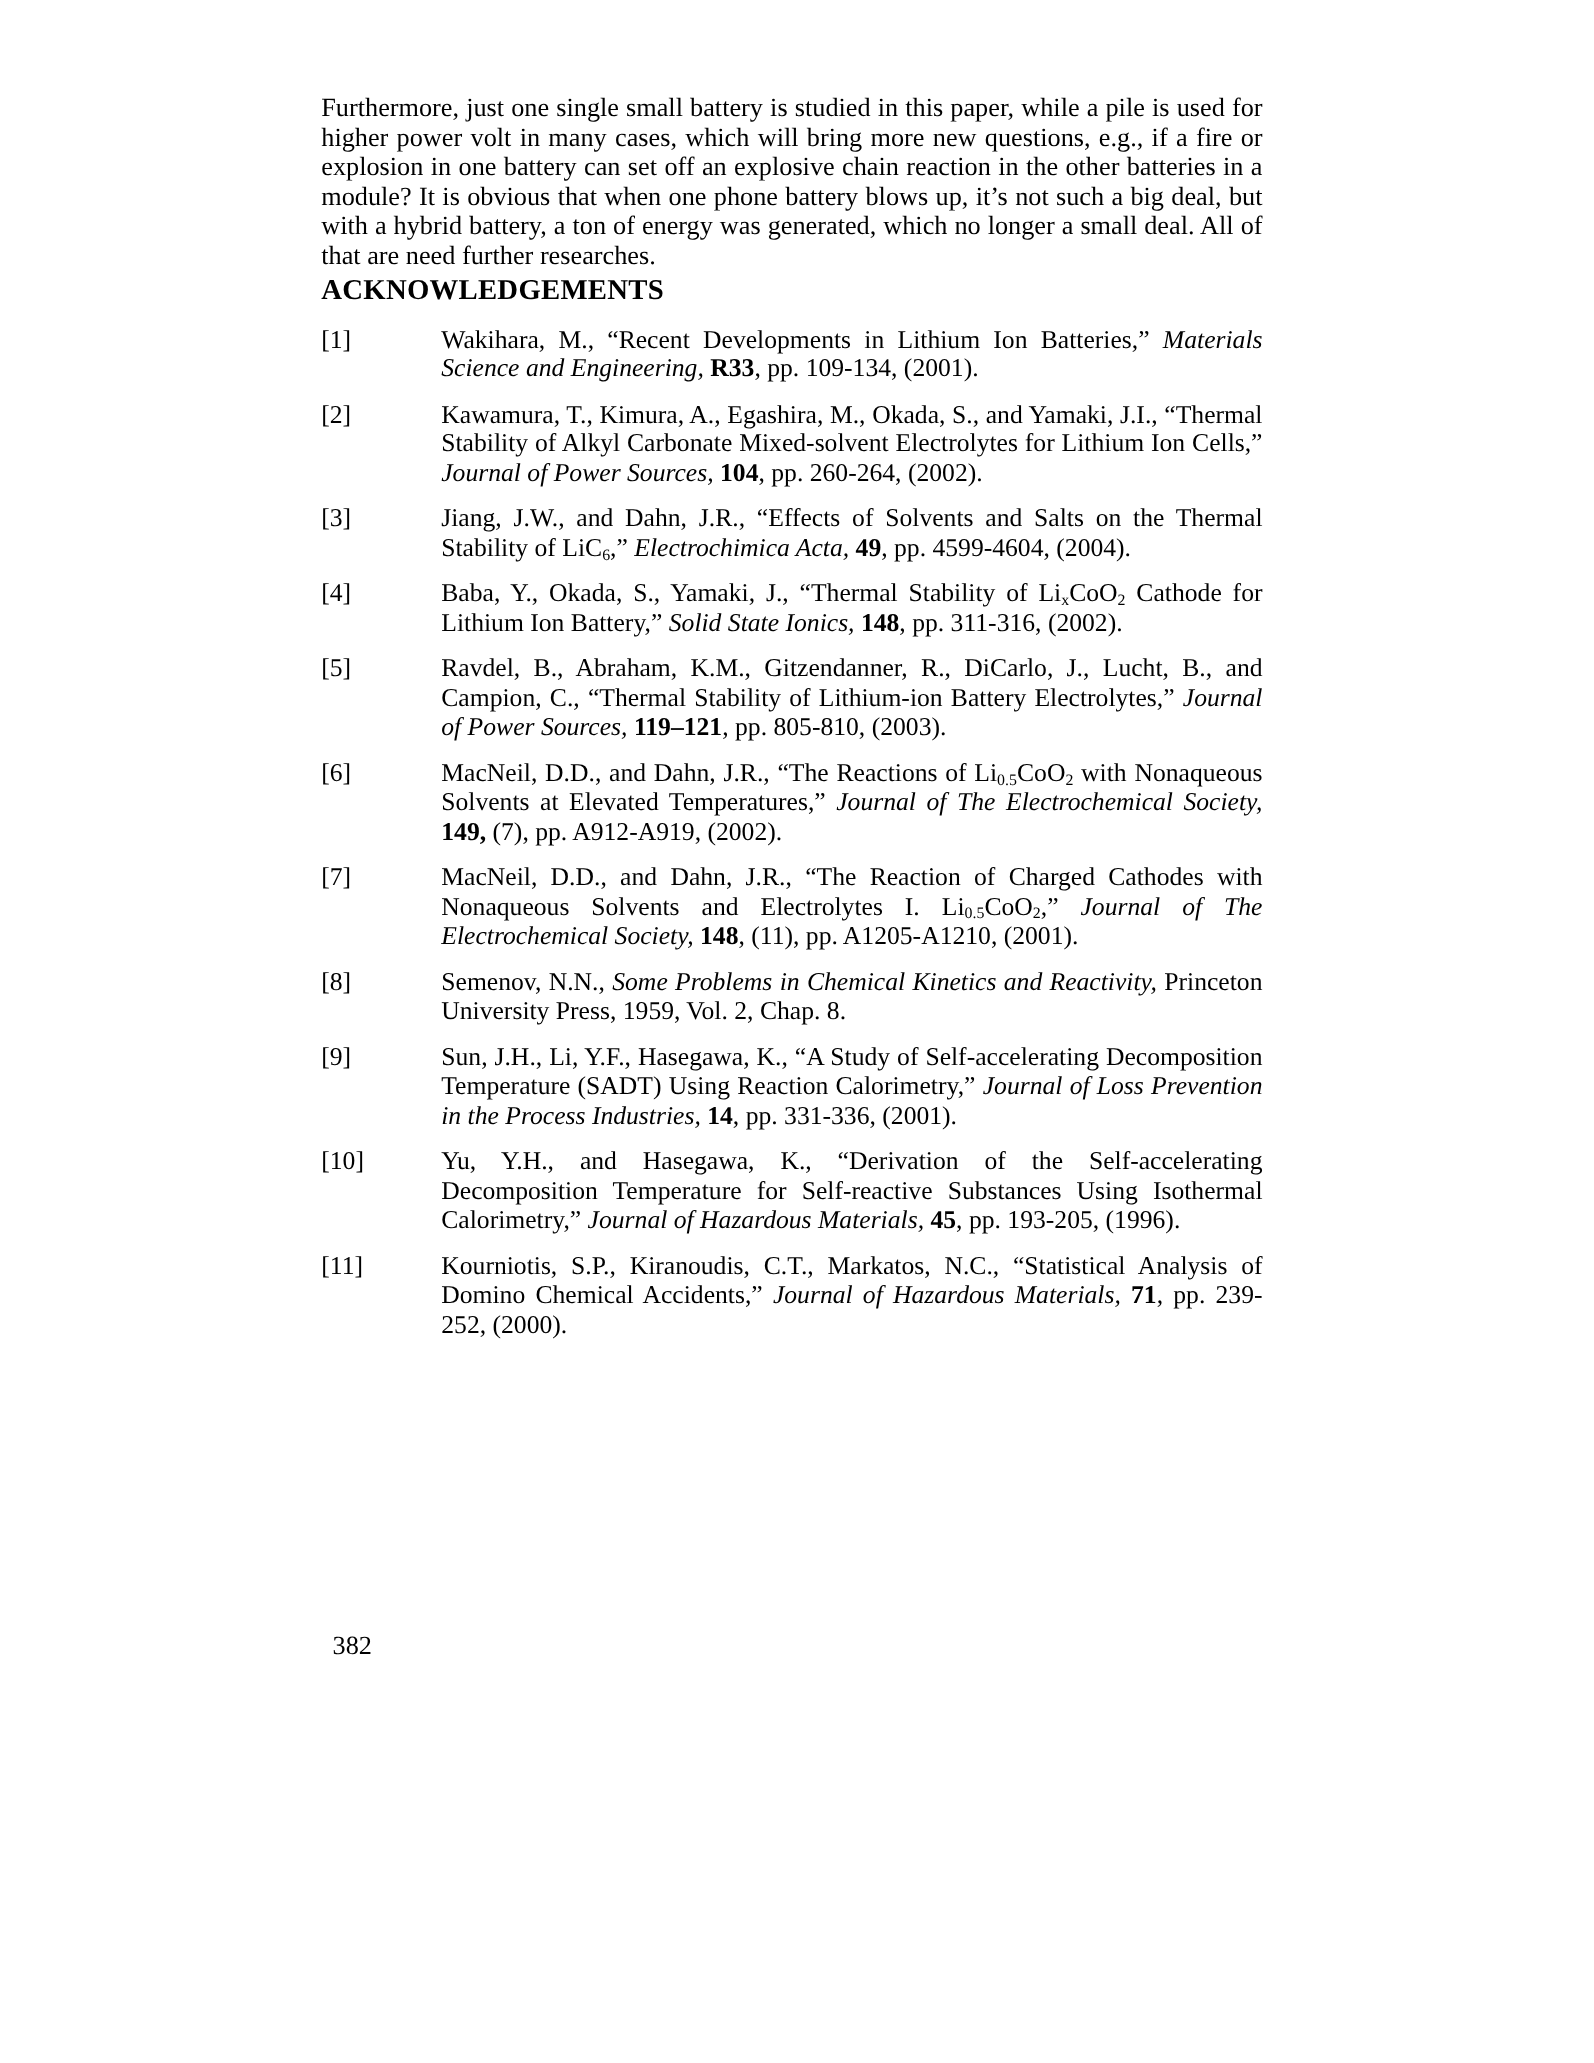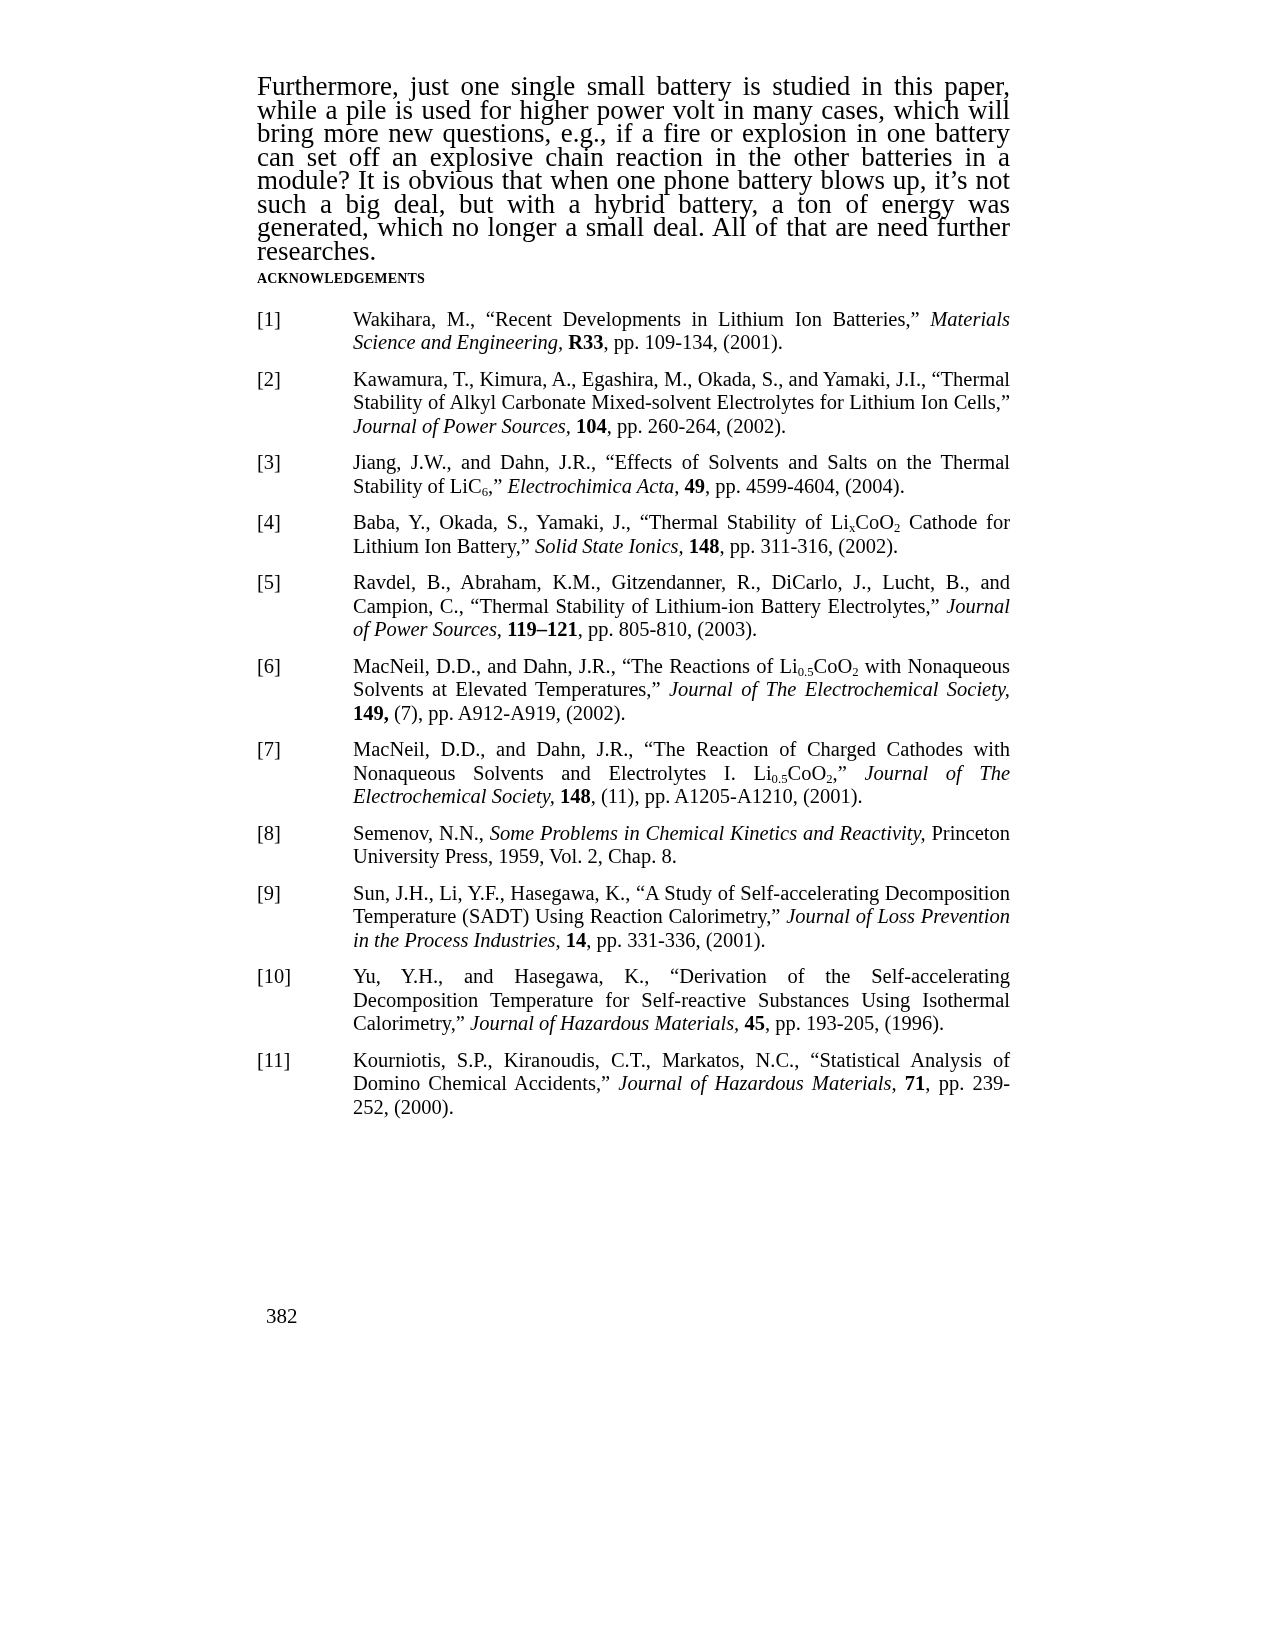--- a/index.html
+++ b/index.html
@@ -11,26 +11,26 @@
     font-family: "Liberation Serif", "DejaVu Serif", serif;
     overflow: hidden;
   }
   .page-content {
     position: absolute;
     left: 257px;
     top: 75px;
     width: 753px;
   }
   .body-text {
-    font-size: 27px;
+    font-size: 21px;
     line-height: 23.5px;
     text-align: justify;
   }
   .section-heading {
-    font-size: 14px;
+    font-size: 23px;
     line-height: 23.5px;
     font-weight: bold;
     letter-spacing: 0.2px;
     font-family: Liberation Serif, serif;
   }
   .ack-heading { margin-top: 4px; }
   .ack-body { margin-top: 14px; }
   .ref-heading { margin-top: 9px; }
   .ref-list {
     list-style: none;

